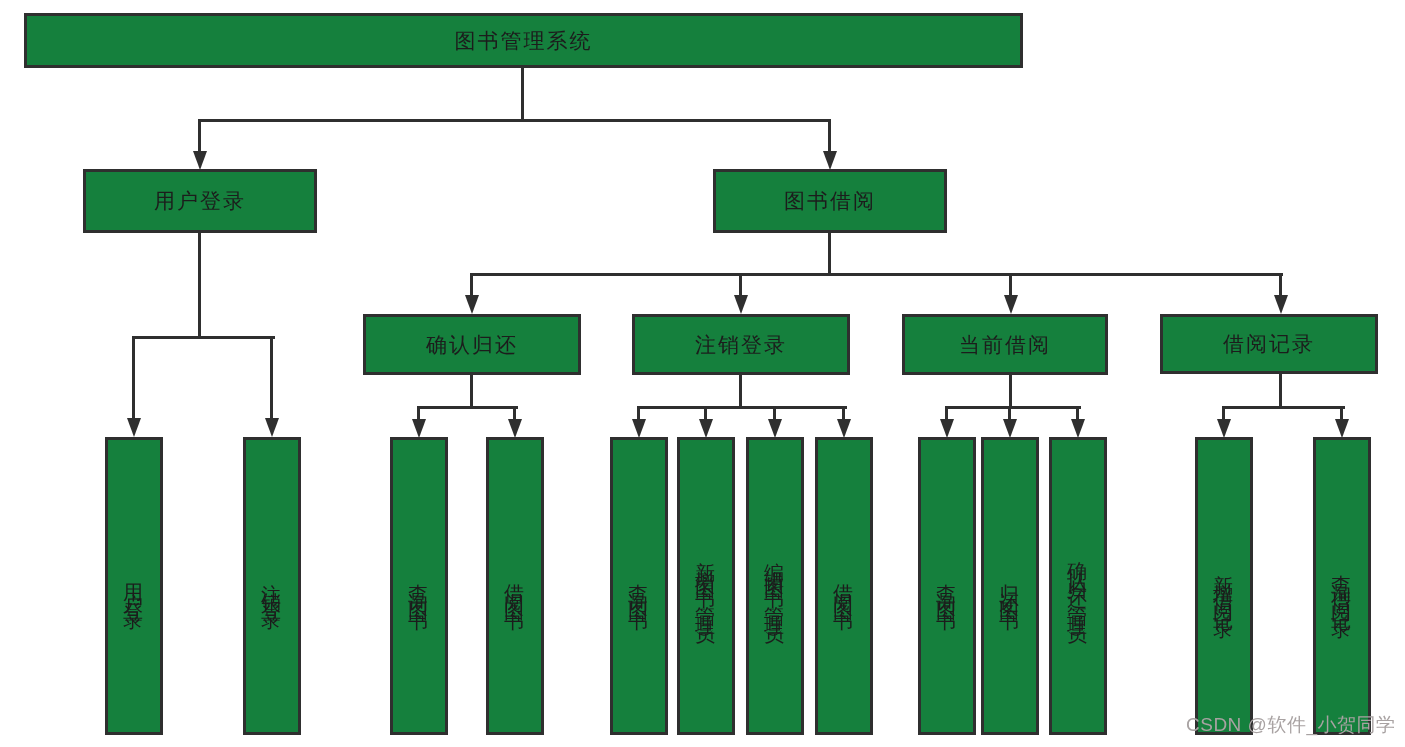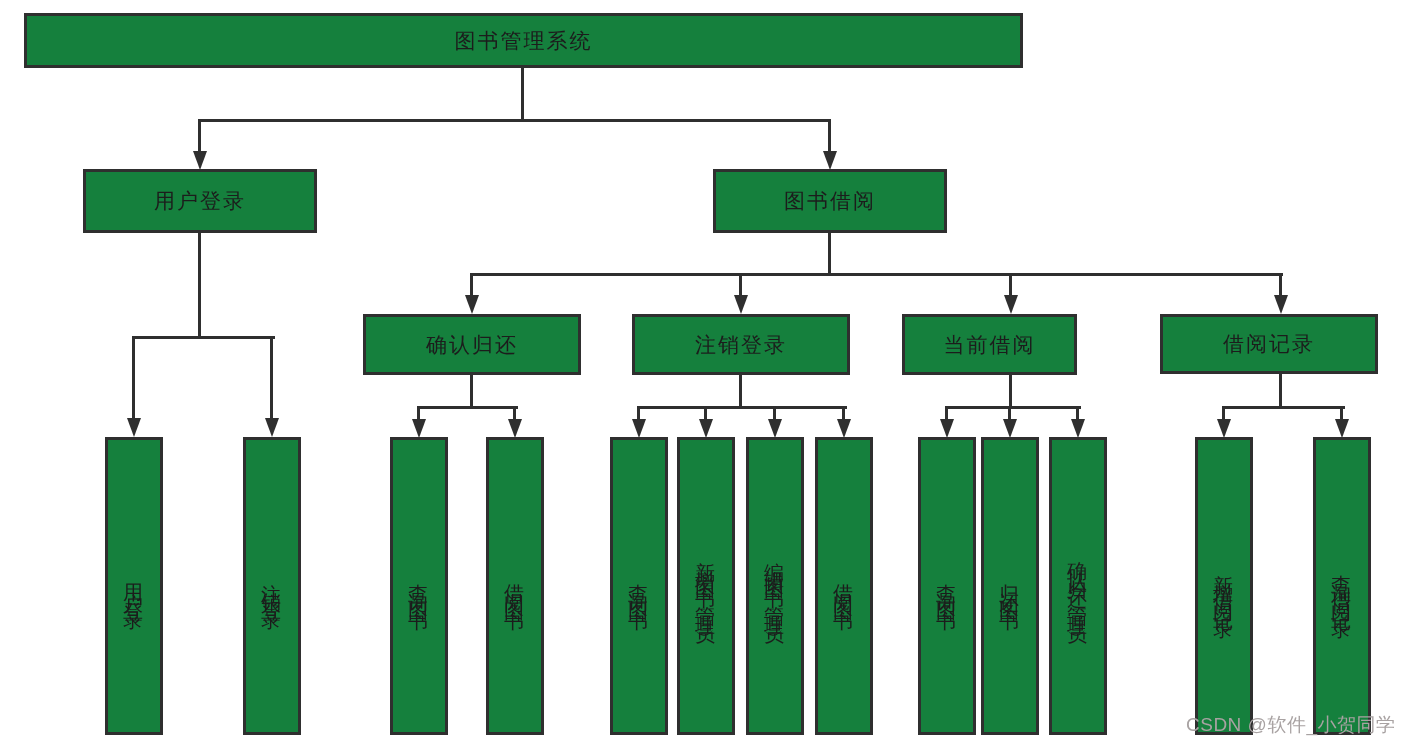--- a/index.html
+++ b/index.html
@@ -61,21 +61,21 @@
   <div class="vline" style="left:739px;top:273px;height:24px"></div>
   <div class="vline" style="left:1009px;top:273px;height:24px"></div>
   <div class="vline" style="left:1279px;top:273px;height:24px"></div>
   <div class="arrow" style="left:465px;top:295px"></div>
   <div class="arrow" style="left:734px;top:295px"></div>
   <div class="arrow" style="left:1004px;top:295px"></div>
   <div class="arrow" style="left:1274px;top:295px"></div>
 
   <div class="box" style="left:363px;top:314px;width:218px;height:61px">确认归还</div>
   <div class="box" style="left:632px;top:314px;width:218px;height:61px">注销登录</div>
-  <div class="box" style="left:902px;top:314px;width:175px;height:61px">当前借阅</div>
+  <div class="box" style="left:902px;top:314px;width:206px;height:61px">当前借阅</div>
   <div class="box" style="left:1160px;top:314px;width:218px;height:60px">借阅记录</div>
 
   <div class="vline" style="left:470px;top:373px;height:36px"></div>
   <div class="hline" style="left:417px;top:406px;width:101px"></div>
   <div class="vline" style="left:417px;top:406px;height:14px"></div>
   <div class="vline" style="left:513px;top:406px;height:14px"></div>
   <div class="arrow" style="left:412px;top:419px"></div>
   <div class="arrow" style="left:508px;top:419px"></div>
 
   <div class="vline" style="left:739px;top:373px;height:36px"></div>

